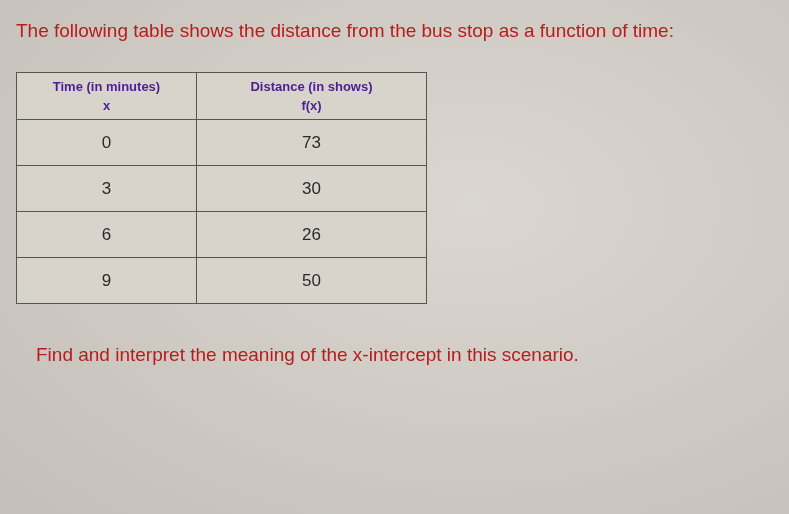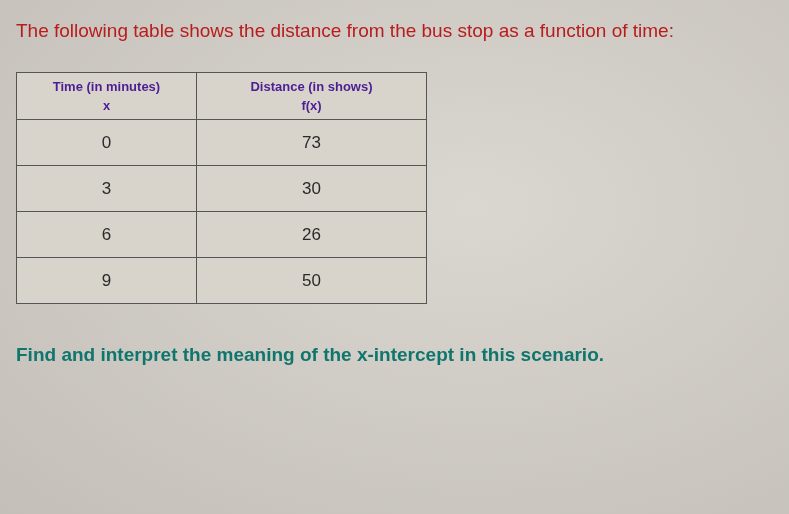--- a/index.html
+++ b/index.html
@@ -67,24 +67,25 @@
     }
     .data-table td {
       padding: 12px 10px;
       font-size: 17px;
       font-weight: 400;
       color: #2a2a2a;
       height: 46px;
     }
     .prompt-text {
       font-size: 19px;
-      font-weight: 700;
+      font-weight: 400;
       margin-top: 40px;
-      color: #0f766e;
+      color: #b91c1c;
       position: relative;
+      margin-left: 20px;
     }
   </style>
 </head>
 <body>
 
 <p class="intro-text">The following table shows the distance from the bus stop as a function of time:</p>
 
 <table class="data-table">
   <thead>
     <tr>

